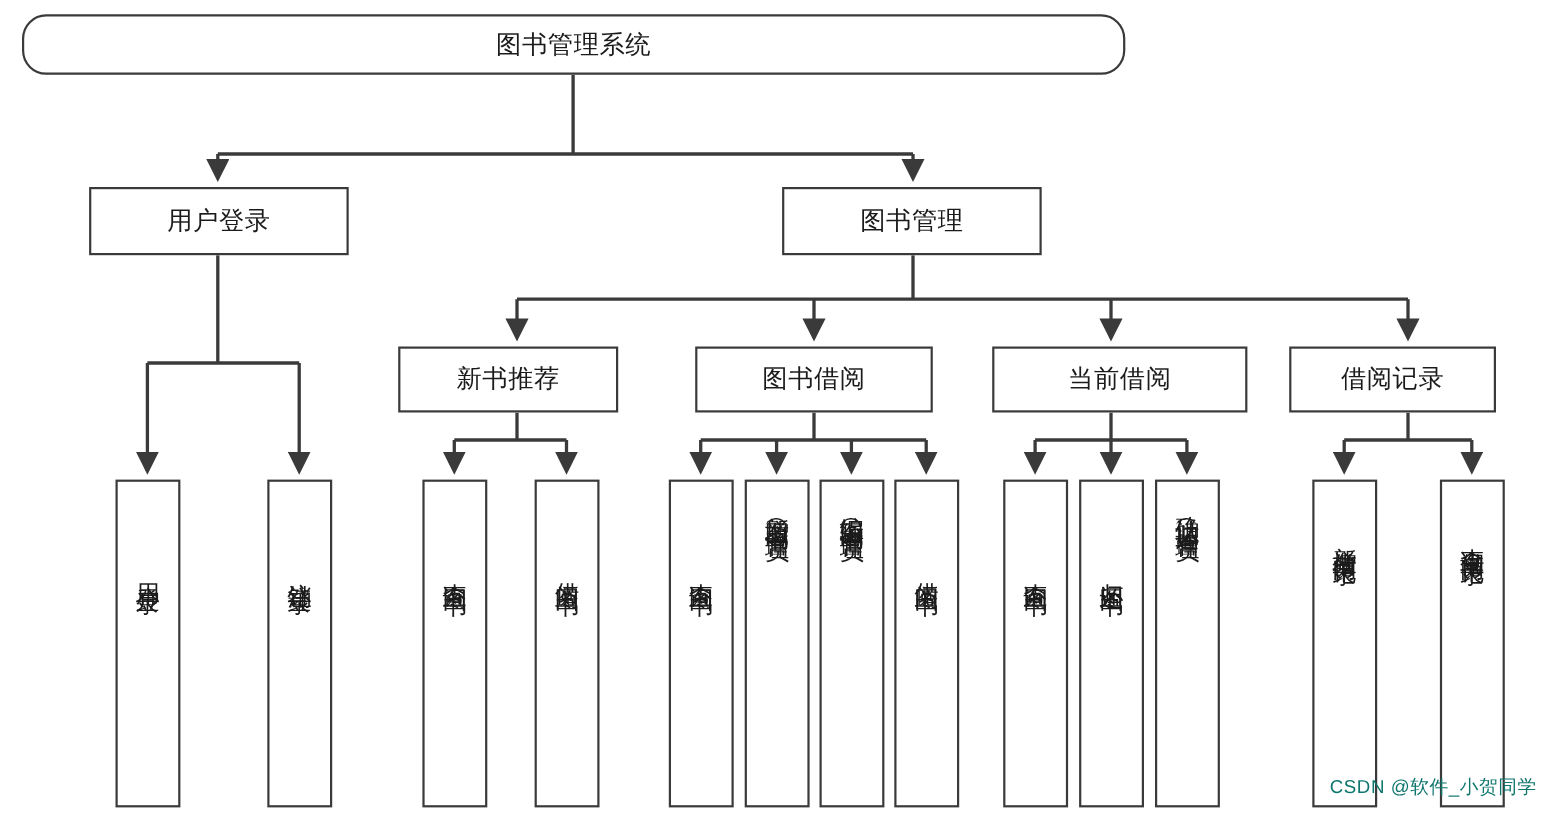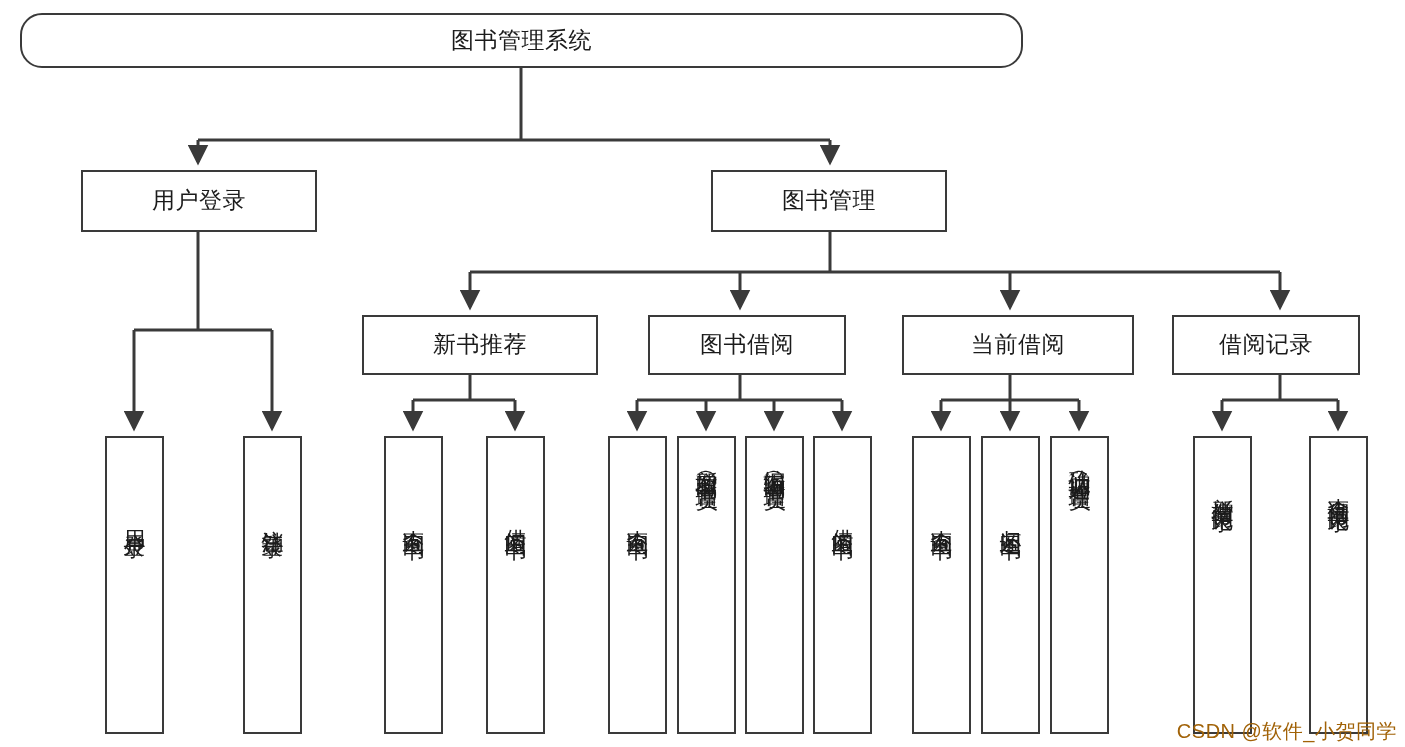--- a/index.html
+++ b/index.html
@@ -61,23 +61,23 @@
   }
   .node.vertical.mid .label {
     margin-top: 60px;
   }
   .node.vertical.mid2 .label {
     margin-top: 28px;
   }
   .watermark {
     position: absolute;
     right: 8px;
-    bottom: 2px;
-    font-size: 20px;
-    color: #a16207;
+    bottom: 20px;
+    font-size: 17px;
+    color: #0f766e;
     letter-spacing: 0.5px;
     white-space: nowrap;
   }
 </style>
 </head>
 <body>
 
 <div id="diagram-root">
 
   <svg id="edges" viewBox="0 0 1405 747">
@@ -138,24 +138,24 @@
     <span class="label">图书管理系统</span>
   </div>
 
   <div class="node horizontal" style="left:81px; top:170px; width:236px; height:62px;">
     <span class="label">用户登录</span>
   </div>
   <div class="node horizontal" style="left:711px; top:170px; width:236px; height:62px;">
     <span class="label">图书管理</span>
   </div>
 
-  <div class="node horizontal" style="left:362px; top:315px; width:236px; height:60px;">
+  <div class="node horizontal" style="left:362px; top:315px; width:200px; height:60px;">
     <span class="label">新书推荐</span>
   </div>
-  <div class="node horizontal" style="left:632px; top:315px; width:198px; height:60px;margin-left:16px;">
+  <div class="node horizontal" style="left:632px; top:315px; width:216px; height:60px;">
     <span class="label">图书借阅</span>
   </div>
   <div class="node horizontal" style="left:902px; top:315px; width:232px; height:60px;">
     <span class="label">当前借阅</span>
   </div>
   <div class="node horizontal" style="left:1172px; top:315px; width:188px; height:60px;">
     <span class="label">借阅记录</span>
   </div>
 
   <div class="node vertical mid" style="left:105px; top:436px; width:59px; height:298px;">

